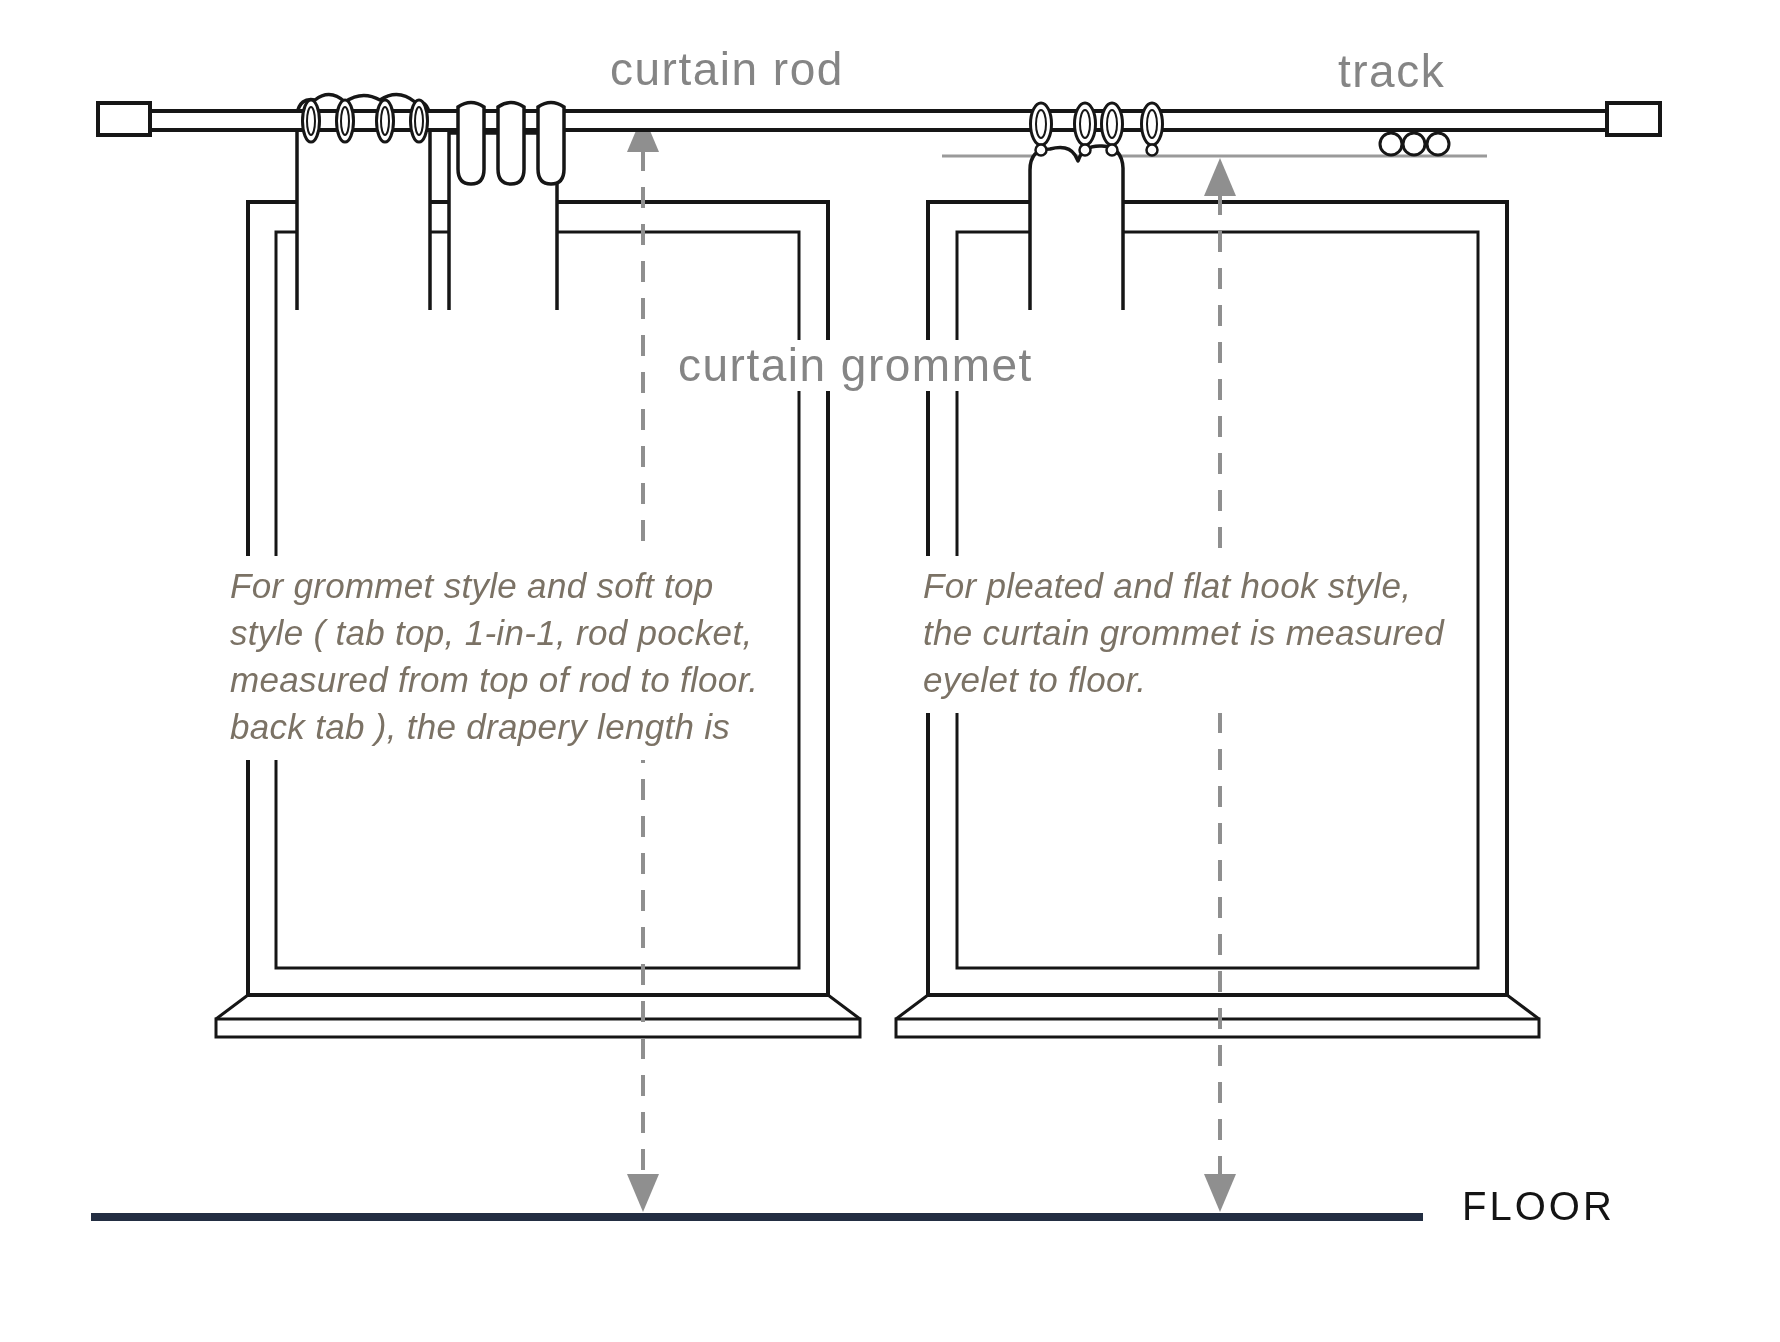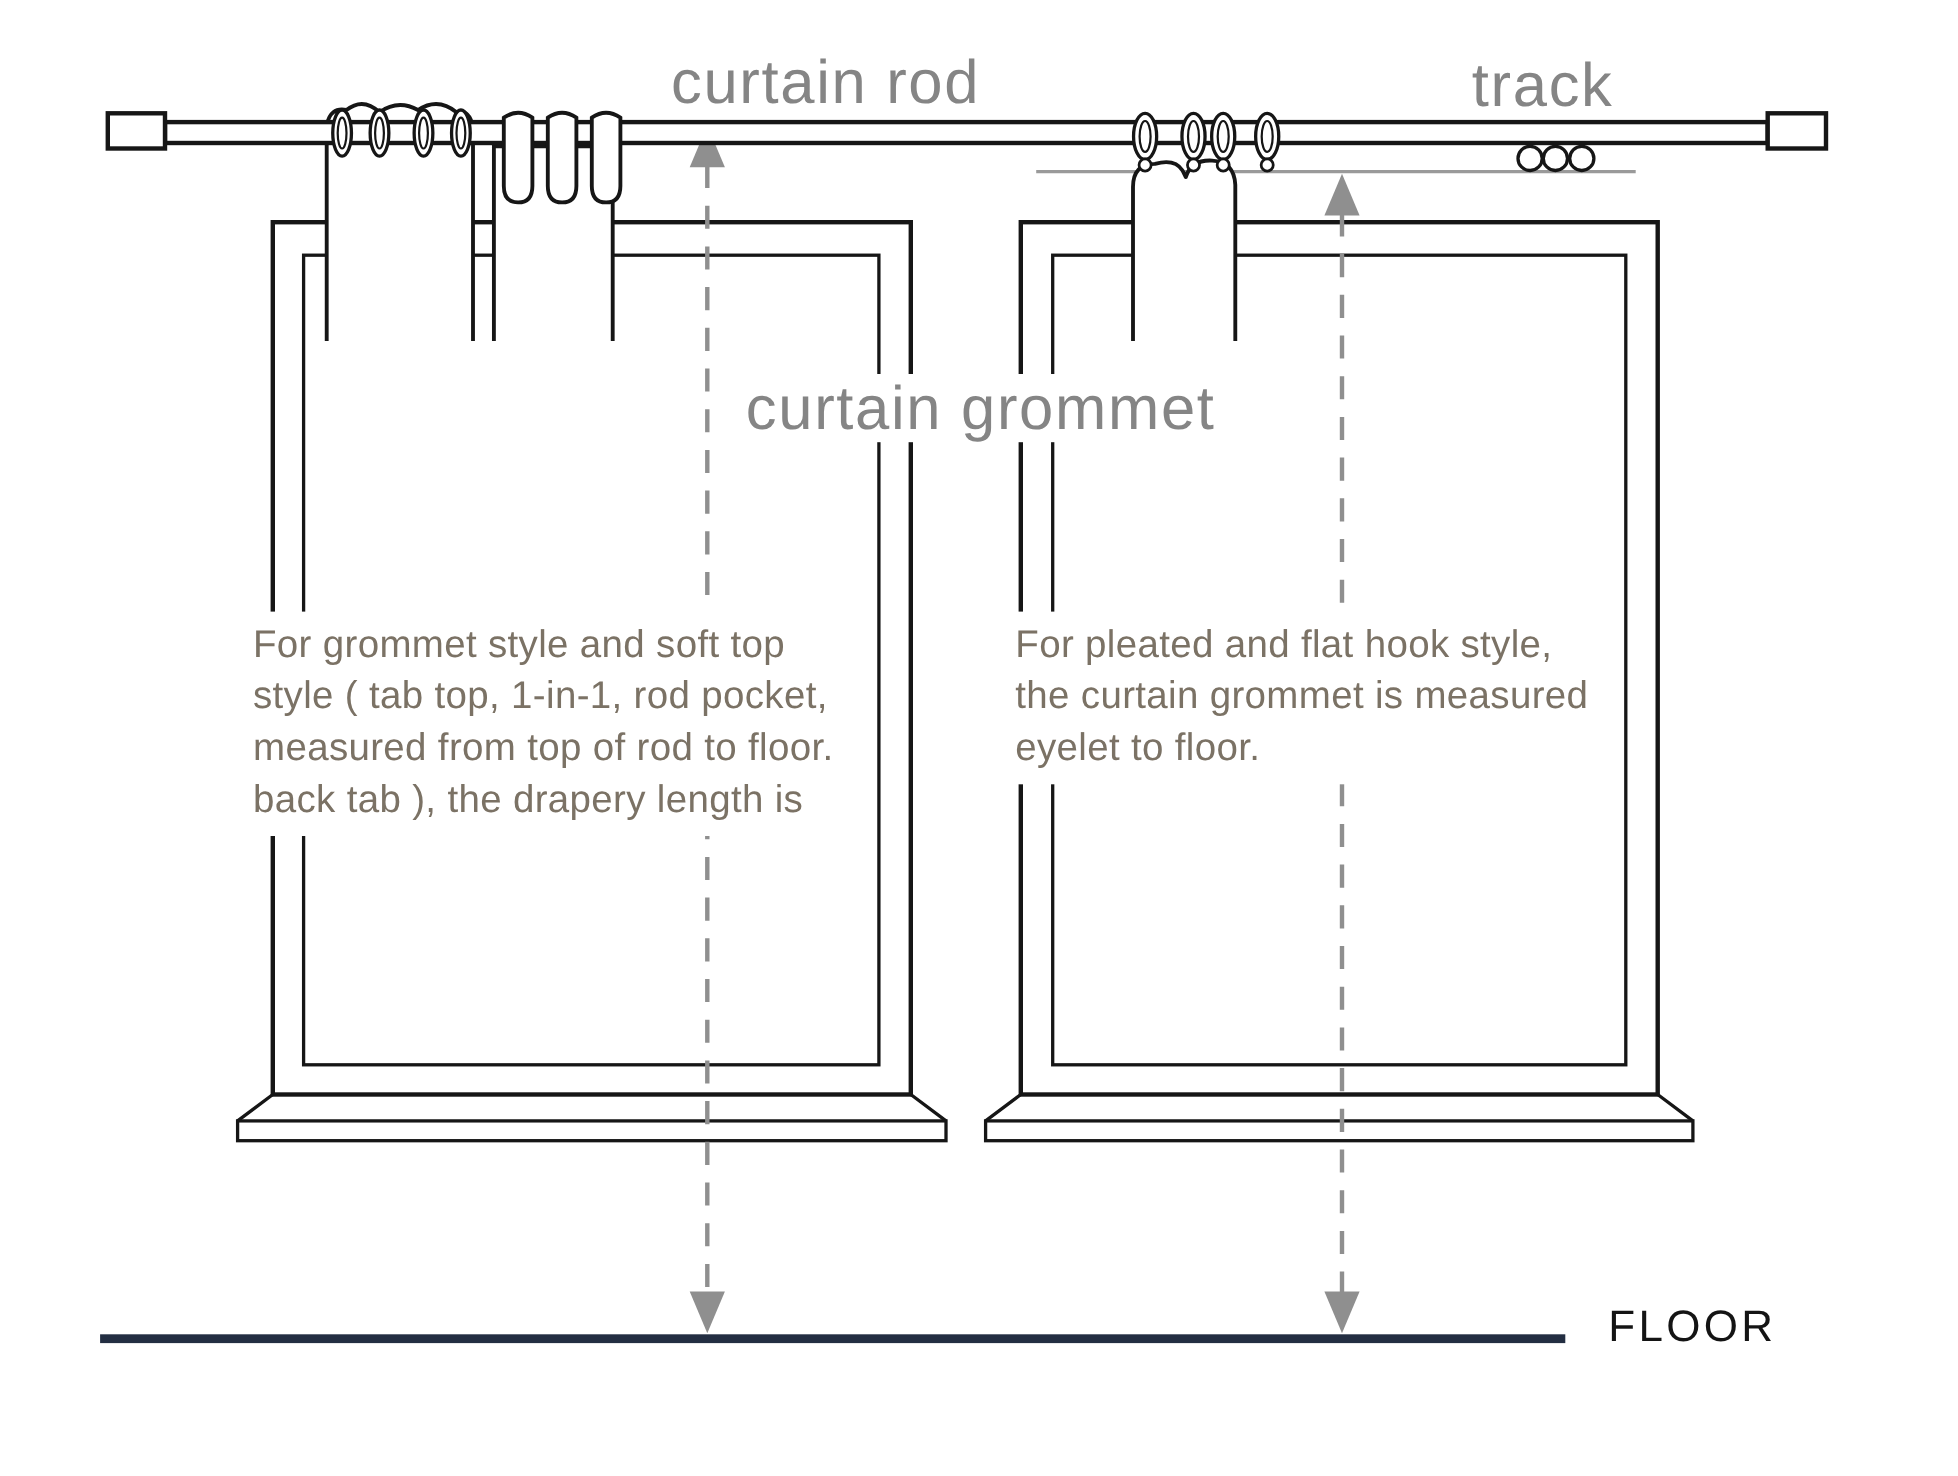--- a/index.html
+++ b/index.html
@@ -7,35 +7,36 @@
     position:relative;
     width:1780px;height:1342px;
     background:#ffffff;
     font-family:"Liberation Sans", sans-serif;
     overflow:hidden;
   }
   .canvas svg{position:absolute;left:0;top:0;}
   .lbl{
     position:absolute;
     color:#858585;
-    font-size:56px;
+    font-size:46px;
     letter-spacing:1.5px;
     line-height:1.1;
     background:#ffffff;
     padding:0 10px;
     white-space:nowrap;
   }
   .note{
     position:absolute;
     color:#7b7265;
     font-size:35px;
     line-height:47px;
     letter-spacing:0.3px;
     background:#ffffff;
     padding:6px 14px 10px 2px;
+    font-style:italic;
   }
   .note-line{white-space:nowrap;}
   .floor-lbl{
     position:absolute;
     left:1462px;top:1184px;
     color:#141414;
     font-size:40px;
     letter-spacing:3px;
     white-space:nowrap;
   }

